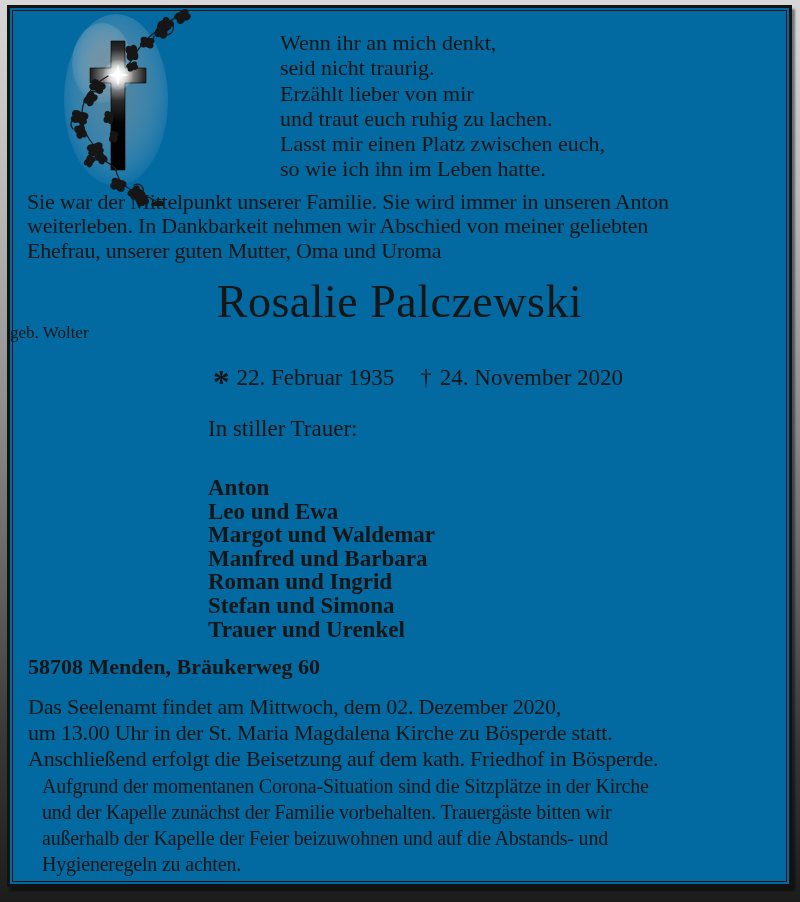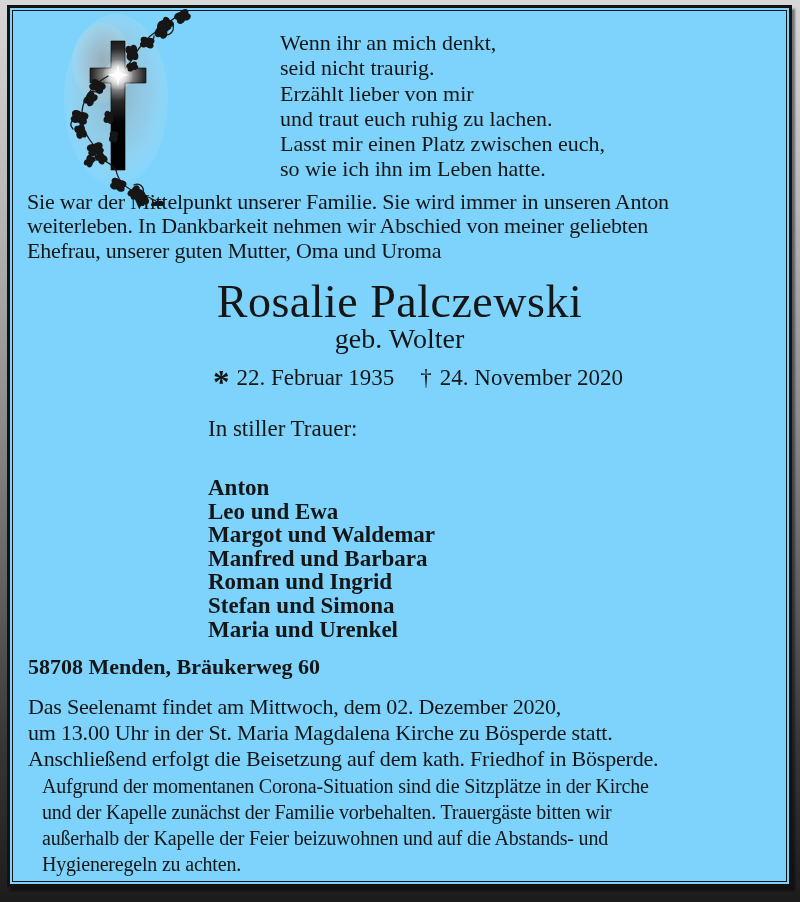--- a/index.html
+++ b/index.html
@@ -4,33 +4,33 @@
 <style>
   html,body{margin:0;padding:0;}
   body{
     width:800px;height:902px;overflow:hidden;position:relative;
     background:linear-gradient(180deg,#d7d7d7 0%,#b9b9b9 22%,#8f8f8f 45%,#5f5f5f 66%,#383838 82%,#1c1c1c 100%);
     font-family:"Liberation Serif","DejaVu Serif",serif;
     color:#161616;
   }
   .sheet{
     position:absolute;left:7px;top:5px;width:779px;height:876px;
-    background:#7dd3fc;border:3px solid #121212;
+    background:#0369a1;border:3px solid #121212;
     box-shadow:3px 4px 2px rgba(0,0,0,0.45);
   }
   .inner-frame{
     position:absolute;inset:2px;border:1.5px solid #161616;pointer-events:none;
   }
   .abs{position:absolute;}
   .line{white-space:nowrap;}
   .poem{left:270px;top:22px;font-size:22px;line-height:25.3px;}
   .intro{left:17px;top:182px;font-size:22px;line-height:24.3px;letter-spacing:-0.2px;}
   .name-block{left:0;top:270px;width:100%;text-align:center;}
   .deceased-name{font-size:46px;line-height:48px;letter-spacing:0.5px;}
-  .maiden{left:0;top:315px;width:100%;text-align:center;font-size:28px;}
+  .maiden{left:0;top:315px;width:100%;text-align:left;font-size:17px;}
   .dates{left:203px;top:357px;font-size:23px;display:flex;gap:26px;}
   .date-seg{white-space:nowrap;}
   .star{display:inline-block;font-size:33px;line-height:0;position:relative;top:8px;font-weight:600;margin-right:7px;}
   .dagger{display:inline-block;margin-right:8px;}
   .trauer-heading{left:198px;top:408px;font-size:23px;}
   .mourners{left:198px;top:458px;font-size:23px;line-height:23.6px;font-weight:bold;margin-top:10px;}
   .address{left:18px;top:646px;font-size:22px;font-weight:bold;}
   .service{left:18px;top:686px;font-size:22px;line-height:26px;letter-spacing:-0.2px;}
   .covid{left:32px;top:765px;font-size:20px;line-height:26px;letter-spacing:-0.2px;}
   .cross-art{left:48px;top:0px;width:150px;height:198px;}
@@ -137,21 +137,21 @@
   </div>
 
   <div class="abs trauer-heading">In stiller Trauer:</div>
   <div class="abs mourners">
     <div class="line">Anton</div>
     <div class="line">Leo und Ewa</div>
     <div class="line">Margot und Waldemar</div>
     <div class="line">Manfred und Barbara</div>
     <div class="line">Roman und Ingrid</div>
     <div class="line">Stefan und Simona</div>
-    <div class="line">Maria und Urenkel</div>
+    <div class="line">Trauer und Urenkel</div>
   </div>
 
   <div class="abs address">58708 Menden, Bräukerweg 60</div>
 
   <div class="abs service">
     <div class="line">Das Seelenamt findet am Mittwoch, dem 02. Dezember 2020,</div>
     <div class="line">um 13.00 Uhr in der St. Maria Magdalena Kirche zu Bösperde statt.</div>
     <div class="line">Anschließend erfolgt die Beisetzung auf dem kath. Friedhof in Bösperde.</div>
   </div>
 

